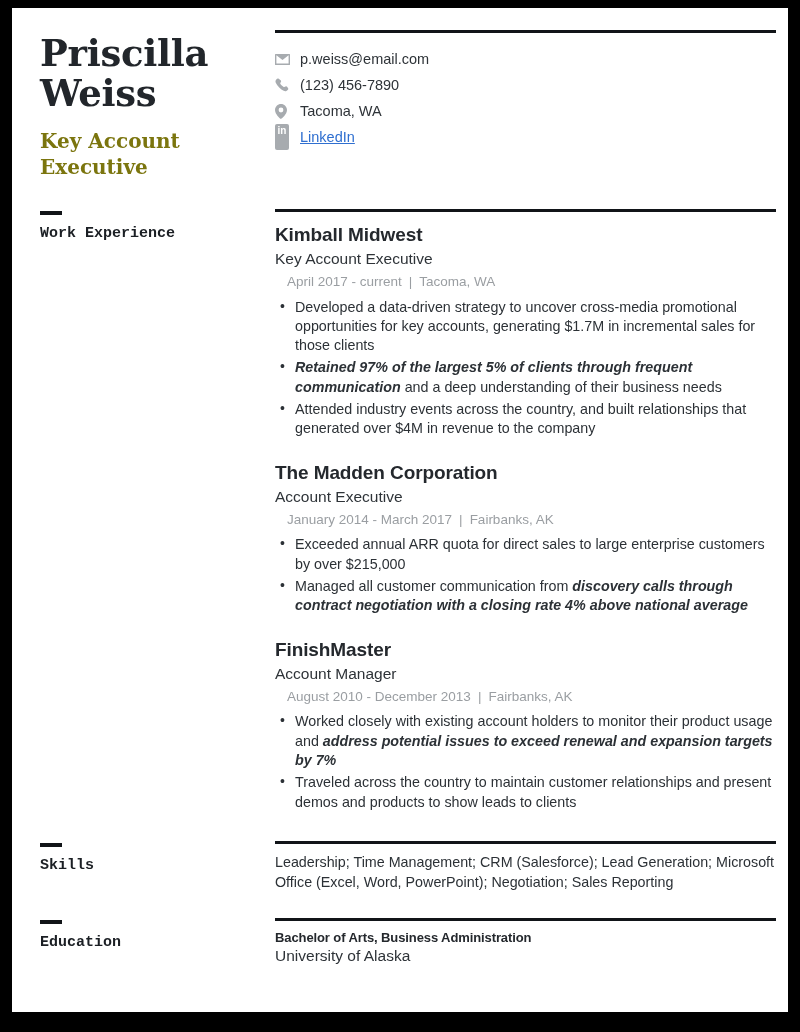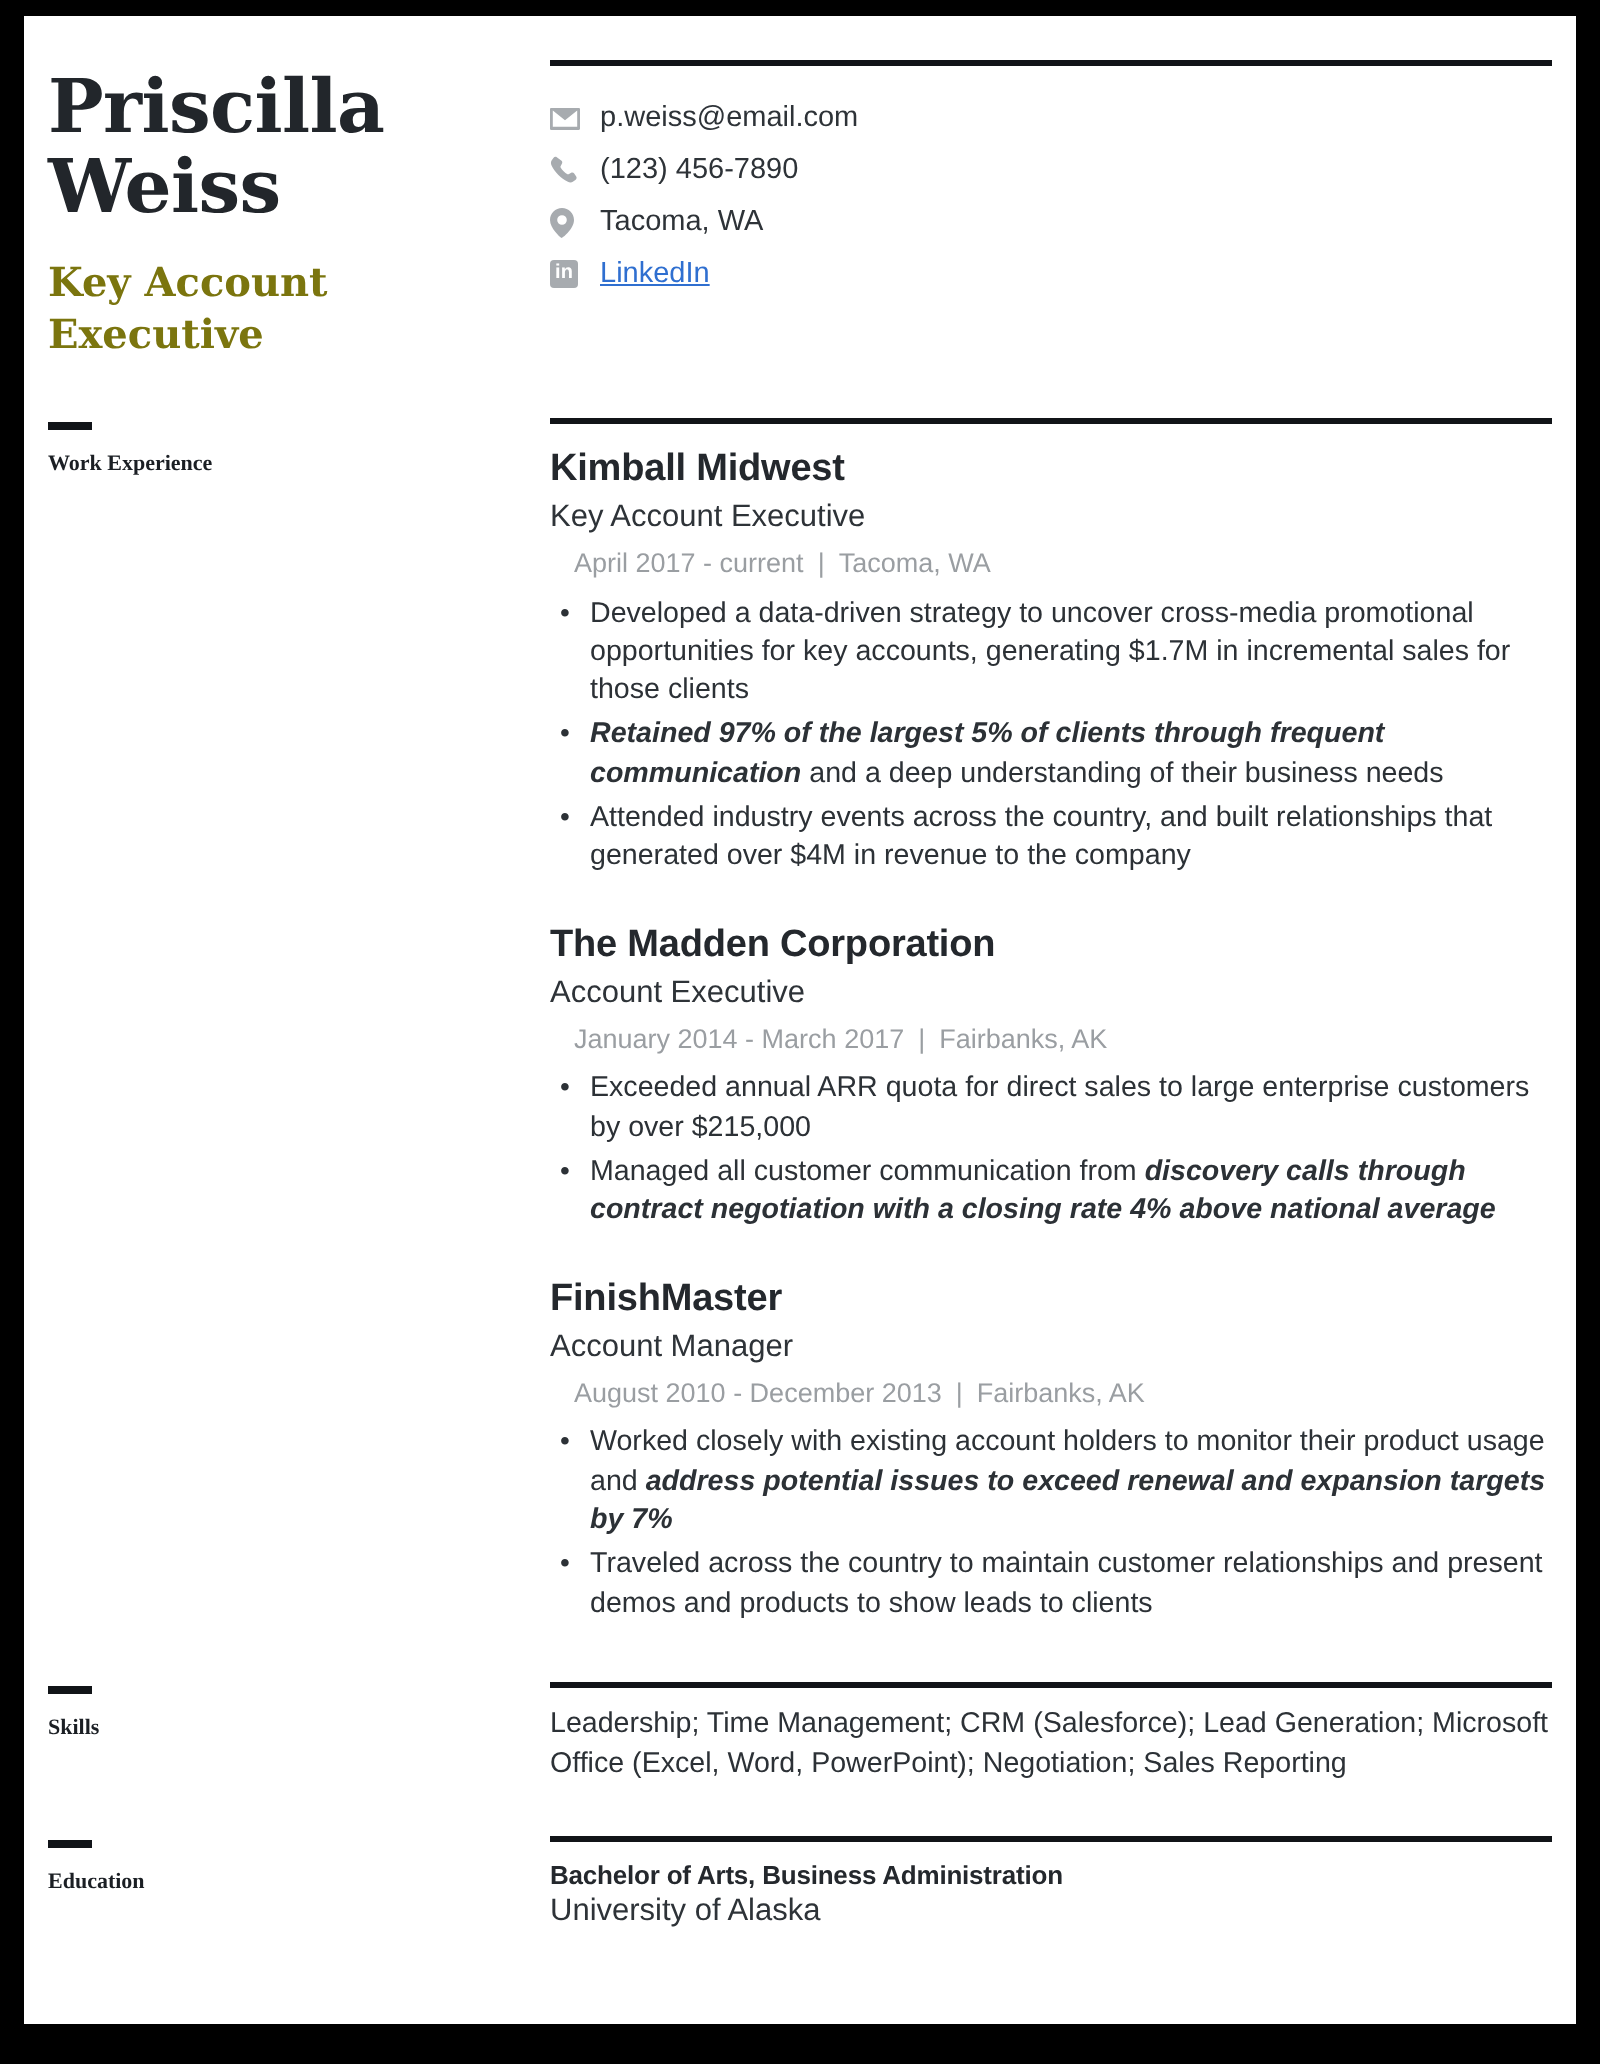--- a/index.html
+++ b/index.html
@@ -27,21 +27,21 @@
 
   
   .row {
     display: flex;
     align-items: flex-start;
   }
   .col-left {
     width: 263px;
     flex: 0 0 263px;
     box-sizing: border-box;
-    padding-left: 12px;
+    padding-left: 28px;
     padding-right: 8px;
   }
   .col-right {
     flex: 1 1 auto;
     box-sizing: border-box;
     padding-right: 12px;
   }
 
   
   .header { margin-top: 0; }
@@ -93,42 +93,42 @@
     color: #a7abaf;
     margin-right: 6px;
   }
   .c-icon svg { display: block; }
   .contact-link {
     color: #2f6fd0;
     text-decoration: underline;
     font-size: 14.5px;
   }
   .li-badge {
-    width: 14px; height: 14px;
+    width: 14px; height: 26px;
     background: #a7abaf;
     border-radius: 2px;
     color: #ffffff;
     font-size: 10px;
     font-weight: bold;
     line-height: 14px;
     text-align: center;
     font-family: "Liberation Sans", sans-serif;
   }
 
   
   .sec-dash {
     width: 22px;
     height: 4px;
     background: #111418;
     margin-bottom: 11px;
   }
   .sec-label {
-    font-family: Liberation Serif, serif;
-    font-weight: bold;
-    font-size: 11px;
+    font-family: Liberation Mono, monospace;
+    font-weight: bold;
+    font-size: 15px;
     color: #1b1f24;
     line-height: 1.1;
     margin: 0;
   }
 
   .section { margin-top: 0; }
 
   
   .entry { margin-bottom: 0; }
   .entry-company {

